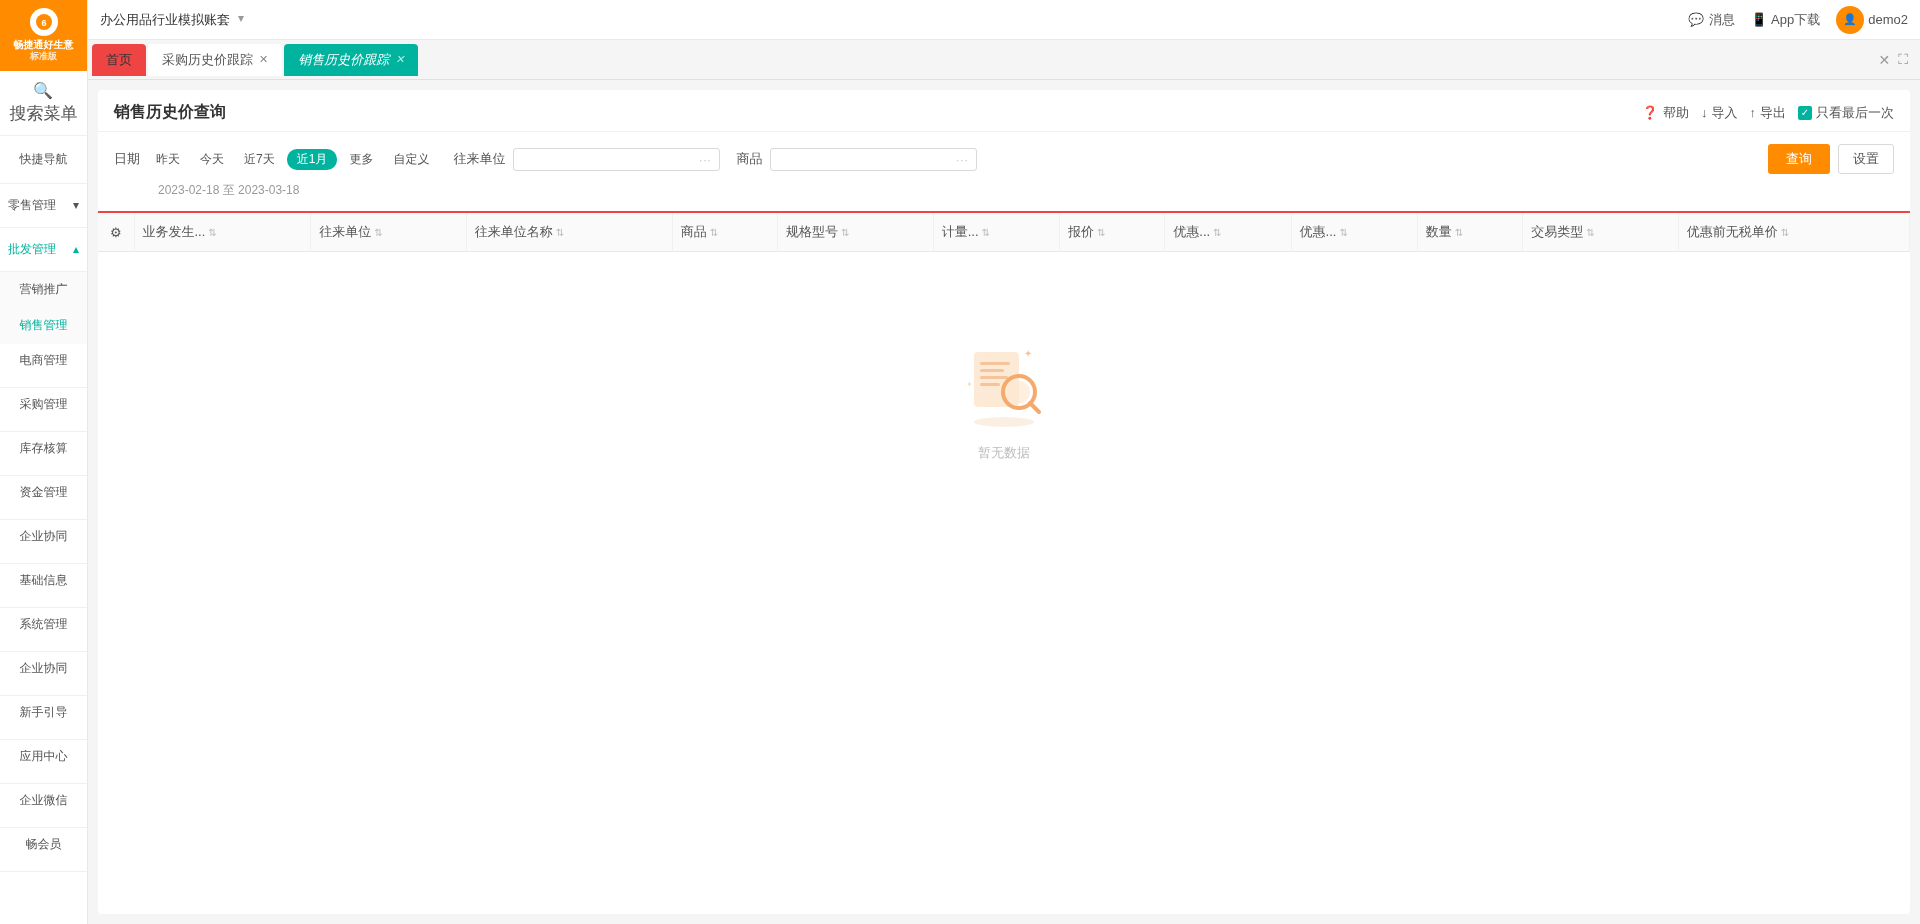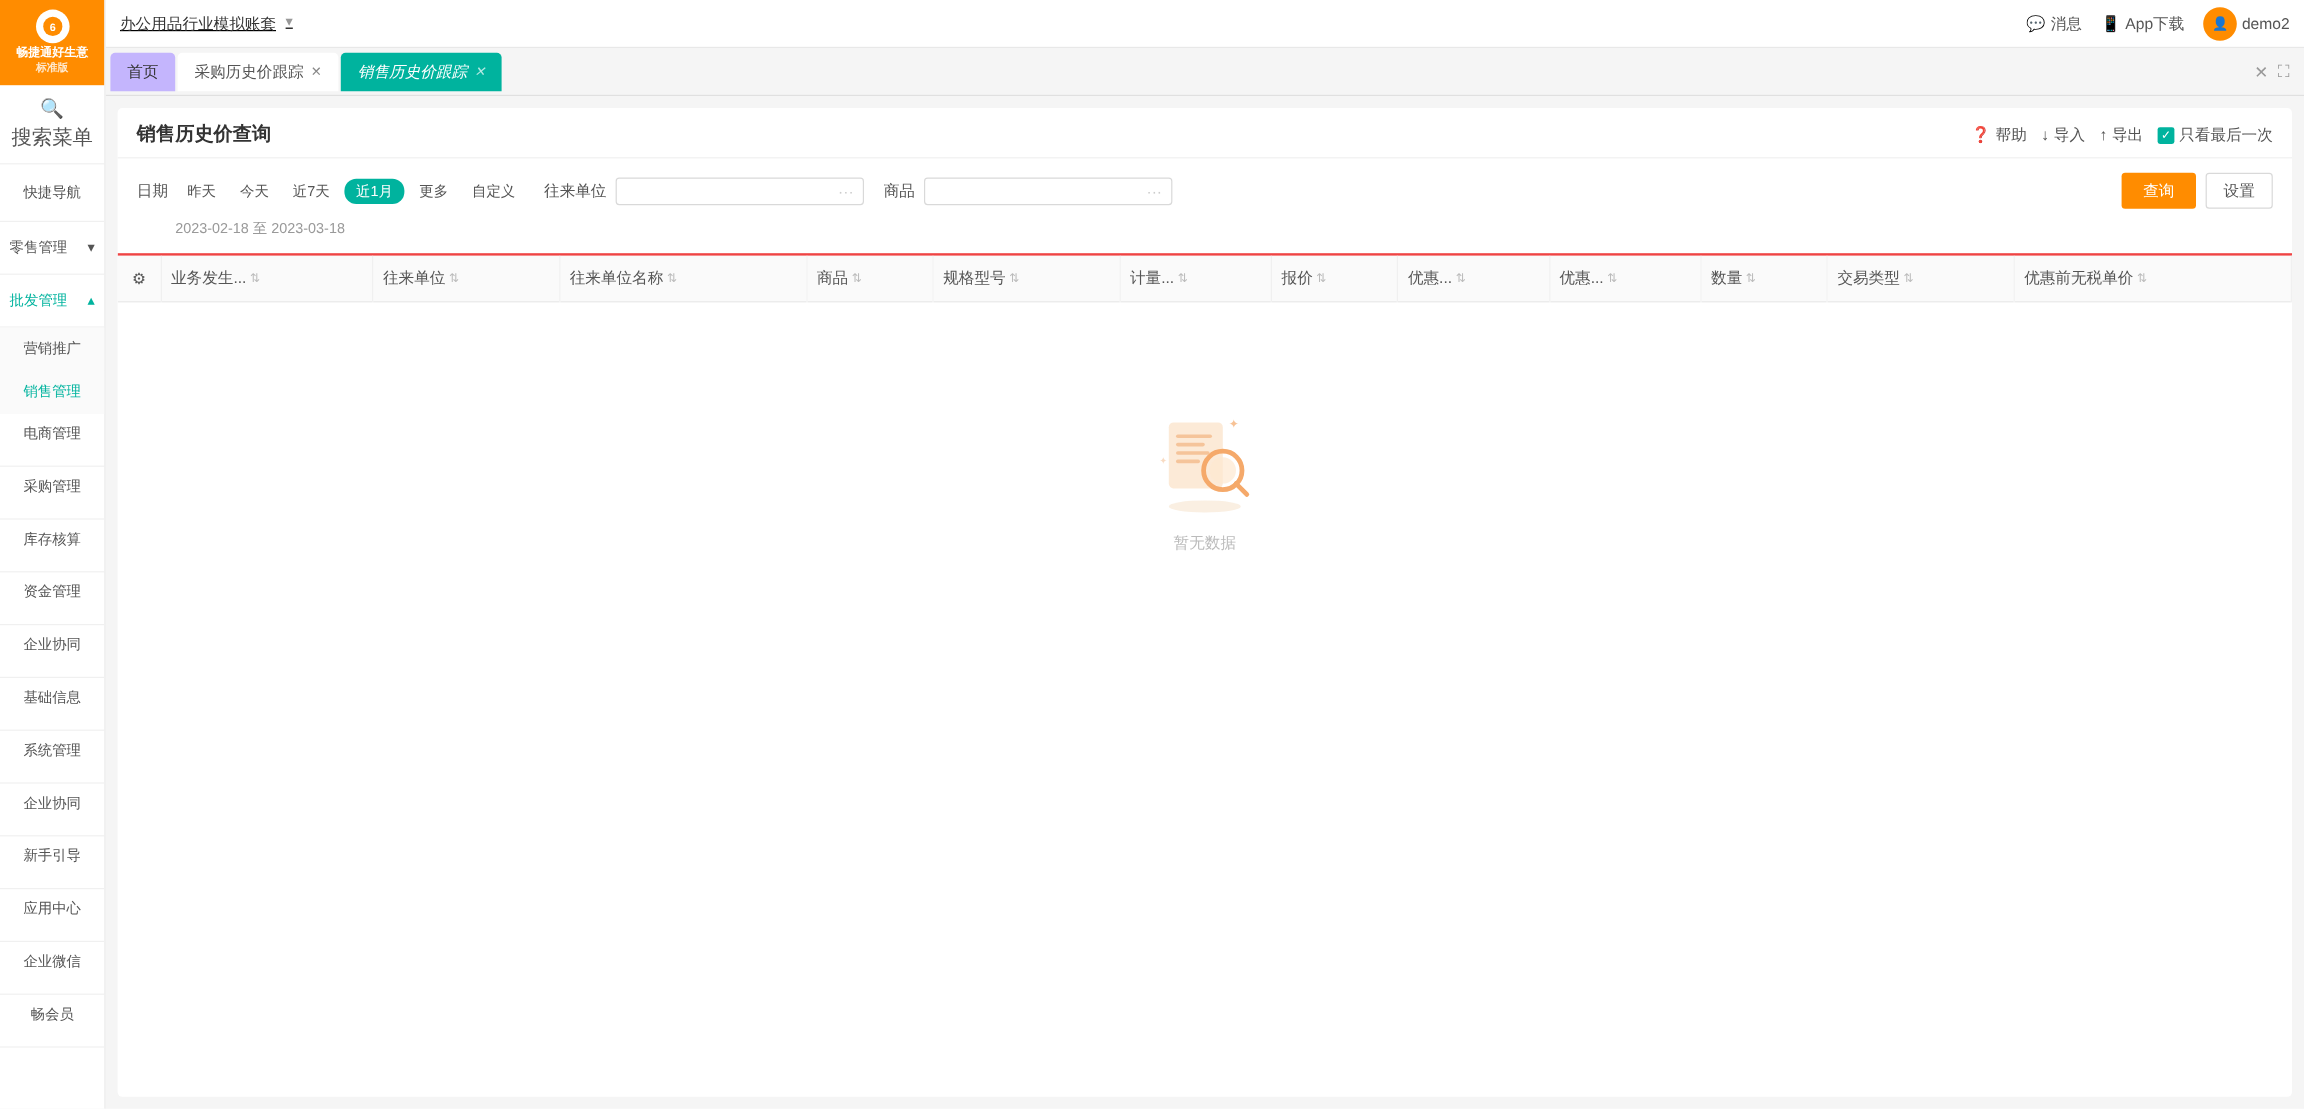--- a/index.html
+++ b/index.html
@@ -96,21 +96,20 @@
       display: flex;
       align-items: center;
       padding: 0 12px;
       border-bottom: 1px solid #e8e8e8;
       justify-content: space-between;
     }
     .topbar-left {
       display: flex;
       align-items: flex-start;
       gap: 8px;
-      text-decoration: underline;
     }
     .topbar-title {
       font-size: 13px;
       color: #333;
     }
     .topbar-dropdown {
       color: #999;
       font-size: 12px;
       cursor: pointer;
     }
@@ -155,21 +154,21 @@
       padding: 0 14px;
       height: 32px;
       font-size: 13px;
       cursor: pointer;
       border-radius: 4px 4px 0 0;
       color: #555;
       gap: 6px;
       position: relative;
     }
     .tab.home-tab {
-      background: #c4b5fd;
+      background: #ef4444;
       color: #333;
     }
     .tab.active {
       background: #00b39e;
       color: #fff;
     }
     .tab.inactive {
       background: #fff;
       color: #555;
     }
@@ -283,21 +282,21 @@
     }
     .date-btn.active {
       background: #00b39e;
       color: white;
       border-radius: 10px;
       padding: 2px 10px;
     }
     .date-range-text {
       font-size: 12px;
       color: #999;
-      margin-left: 4px;
+      margin-left: 16px;
     }
     .filter-input-wrap {
       display: flex;
       align-items: center;
       border: 1px solid #d9d9d9;
       border-radius: 3px;
       padding: 3px 8px;
       min-width: 200px;
       background: #fff;
     }

